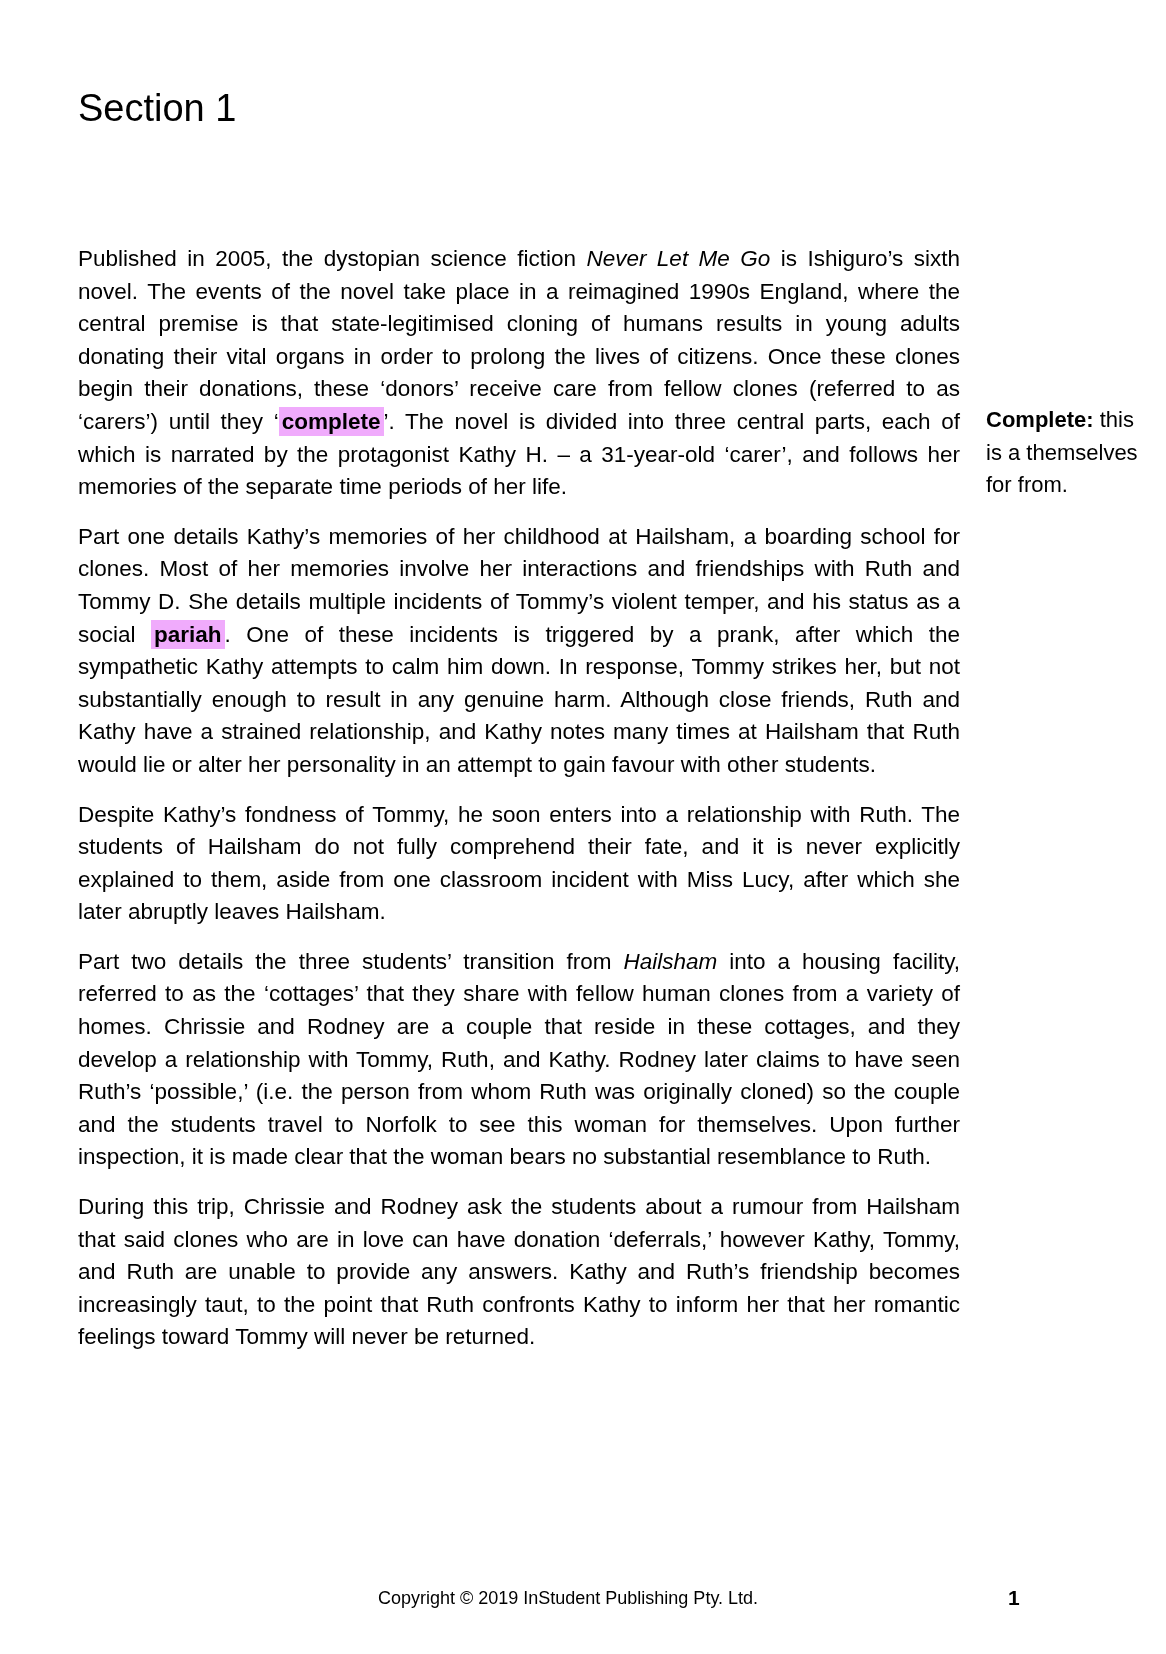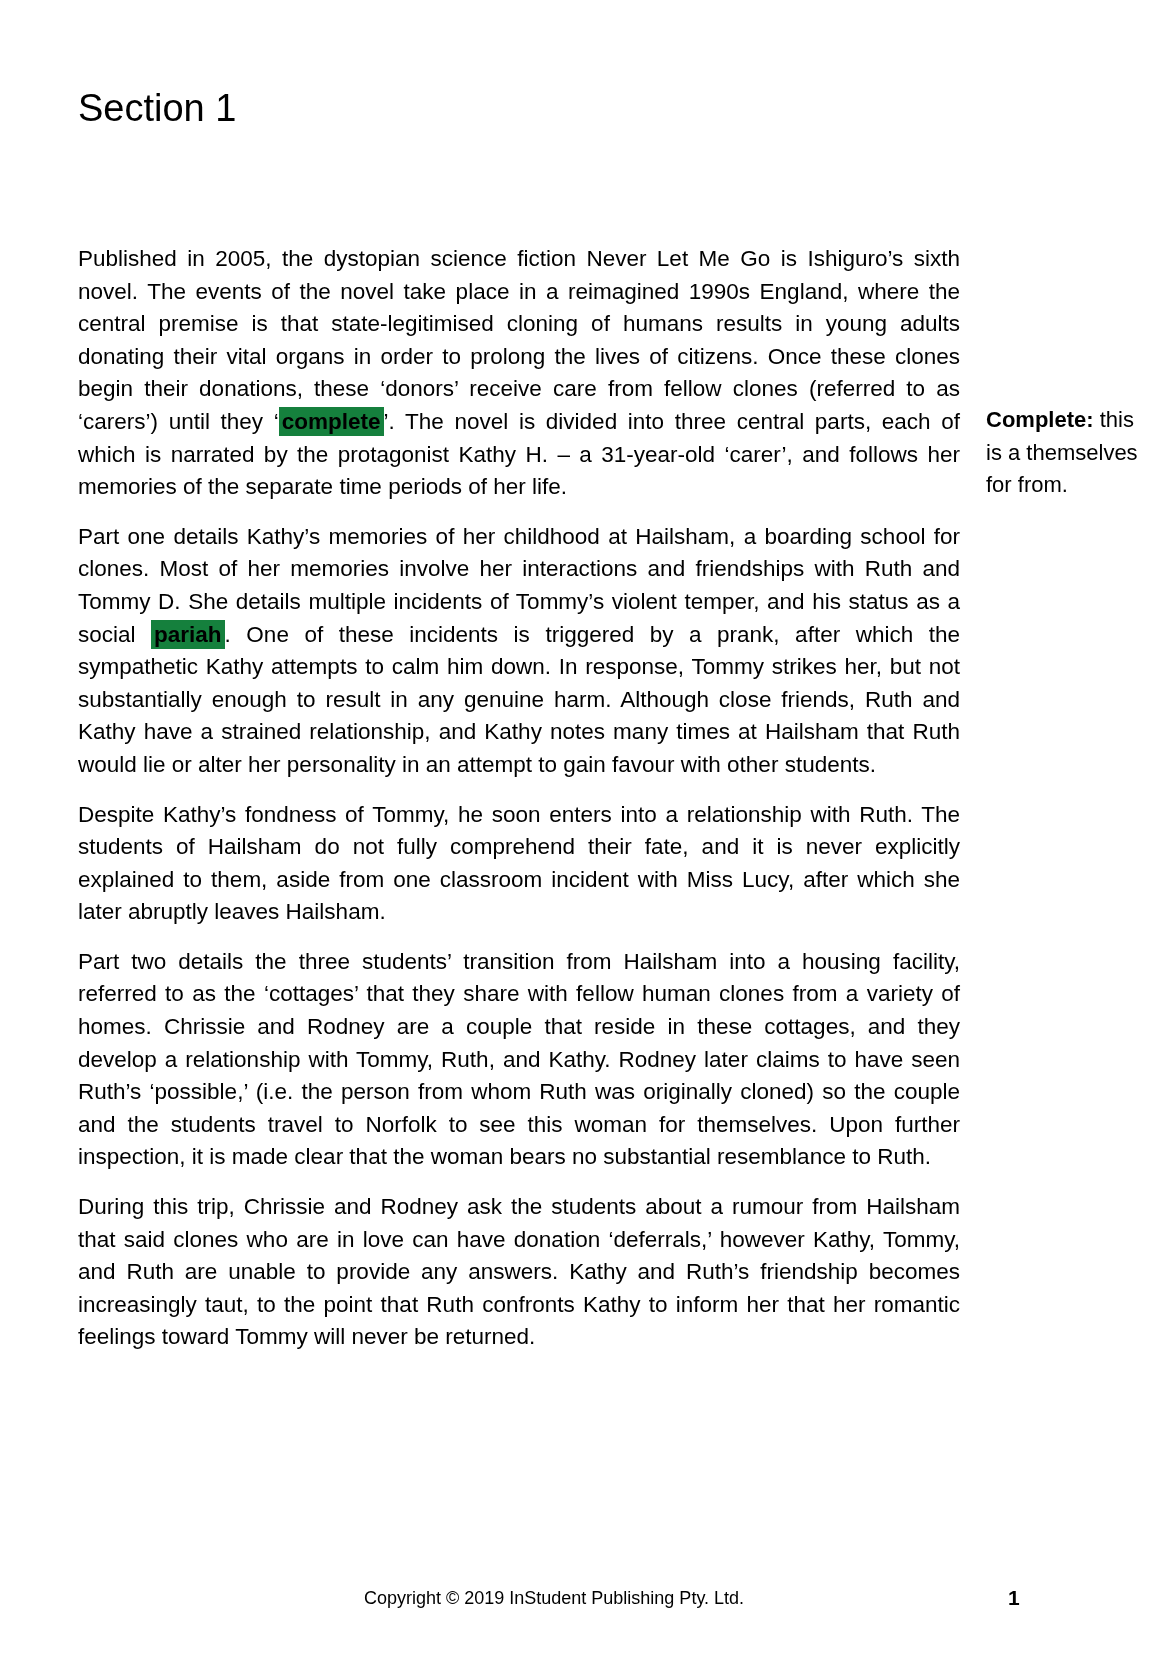--- a/index.html
+++ b/index.html
@@ -21,33 +21,33 @@
     font-size:58px;font-weight:bold;line-height:1.1;
     letter-spacing:0px;
   }
   .body-col{
     position:absolute;left:78px;top:243px;width:882px;
     font-size:22.5px;line-height:32.6px;
     text-align:justify;
   }
   .para{margin:0 0 17px 0;padding:0;}
   .seg-b{font-weight:normal;}
-  .seg-i{}
-  .seg-hb{font-weight:bold;background:#15803d;padding:2px 3px;margin-top:19px;}
+  .seg-i{font-style:italic;}
+  .seg-hb{font-weight:bold;background:#f0abfc;padding:2px 3px;margin-top:19px;}
   .mnote{
     position:absolute;left:986px;width:166px;
     font-size:22px;line-height:32.6px;
     text-align:left;
   }
   .mnote .term{font-weight:bold;}
   .mnote-1{top:404px;}
   .mnote-2{top:633px;}
   .mline{display:block;}
   .footer{
-    position:absolute;left:78px;top:1588px;width:952px;
+    position:absolute;left:92px;top:1588px;width:952px;
     font-size:18px;text-align:center;
   }
   .page-number{
     position:absolute;left:1008px;top:1586px;
     font-size:21px;font-weight:bold;
   }
 </style>
 </head>
 <body>
 

